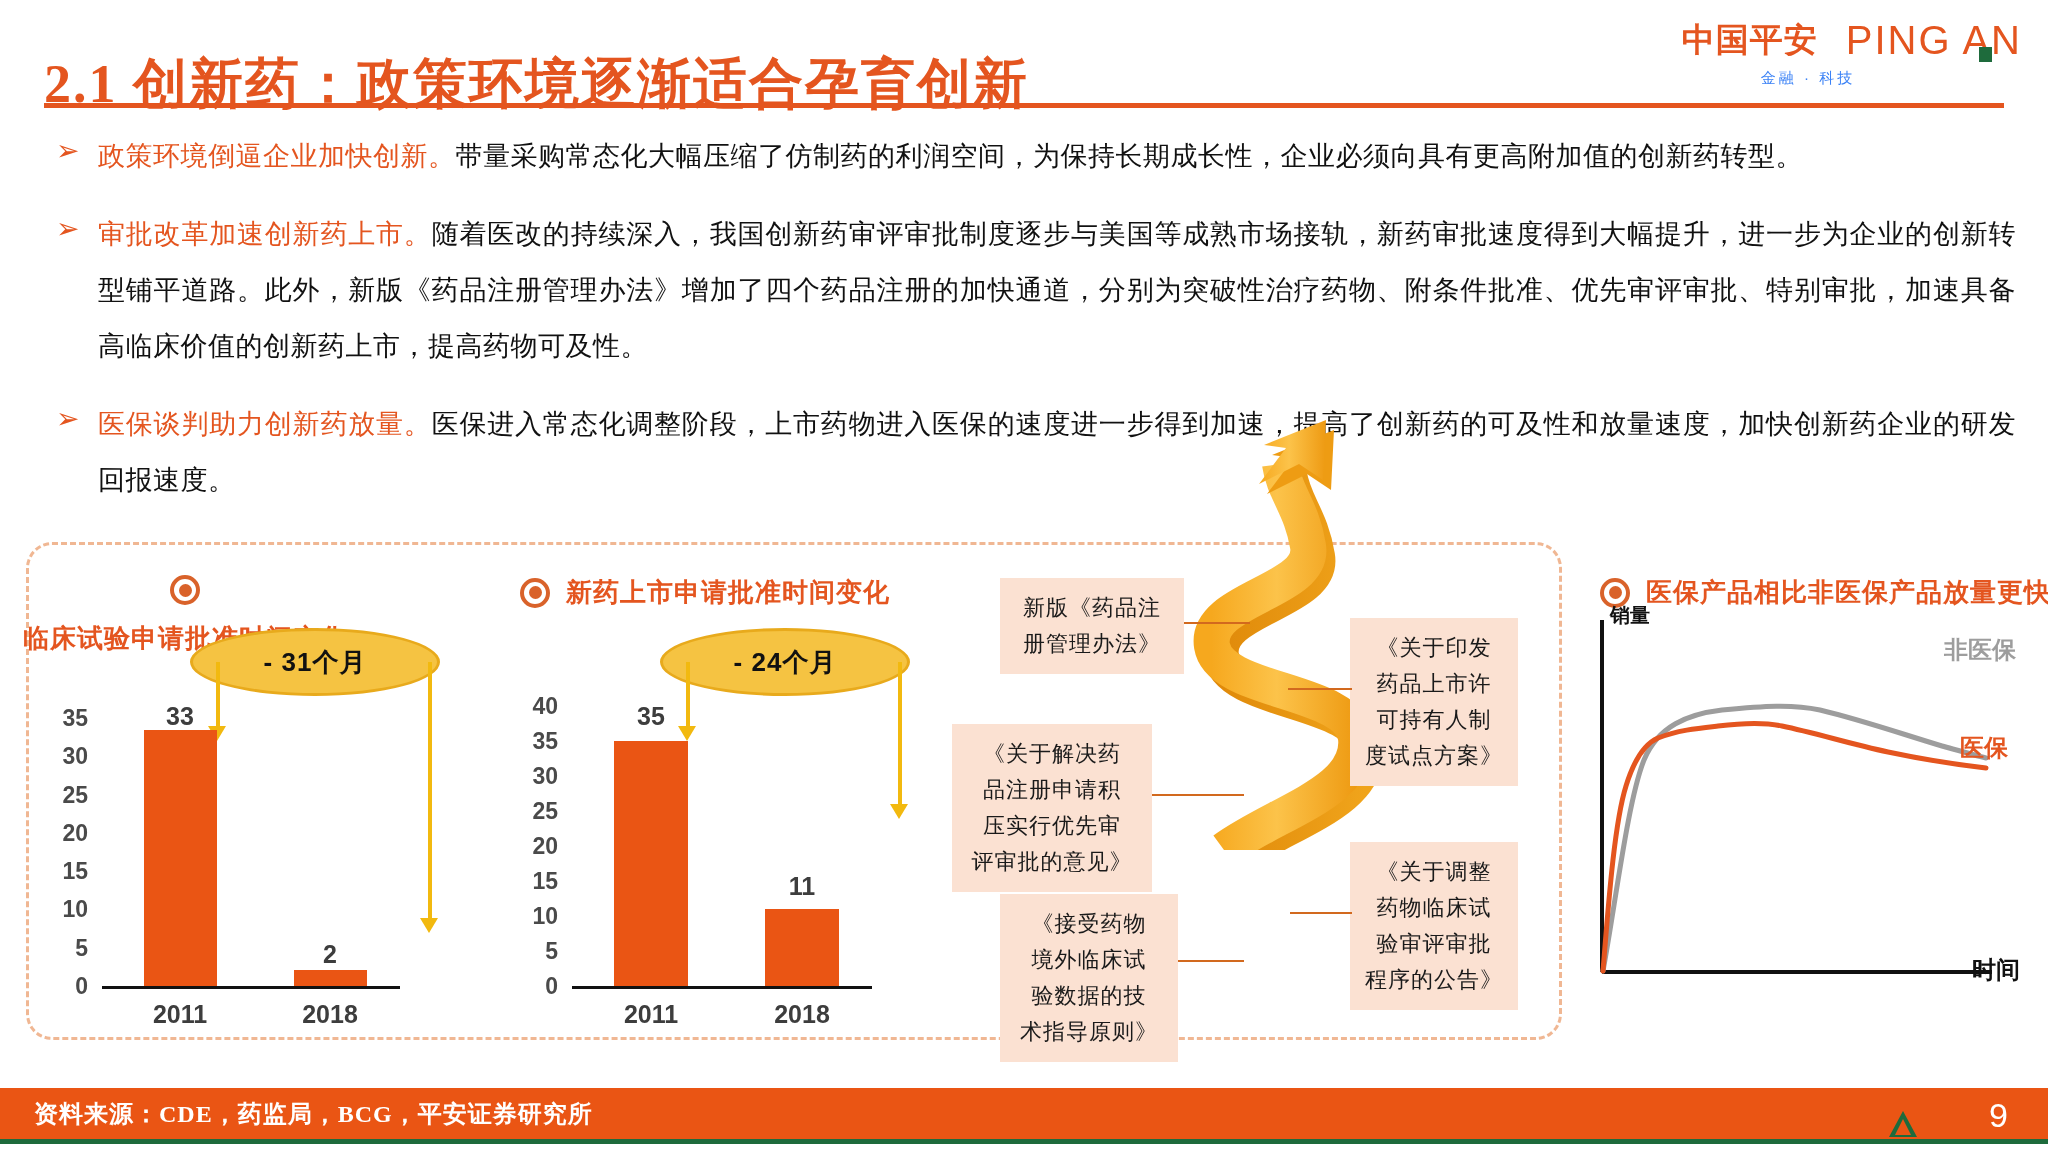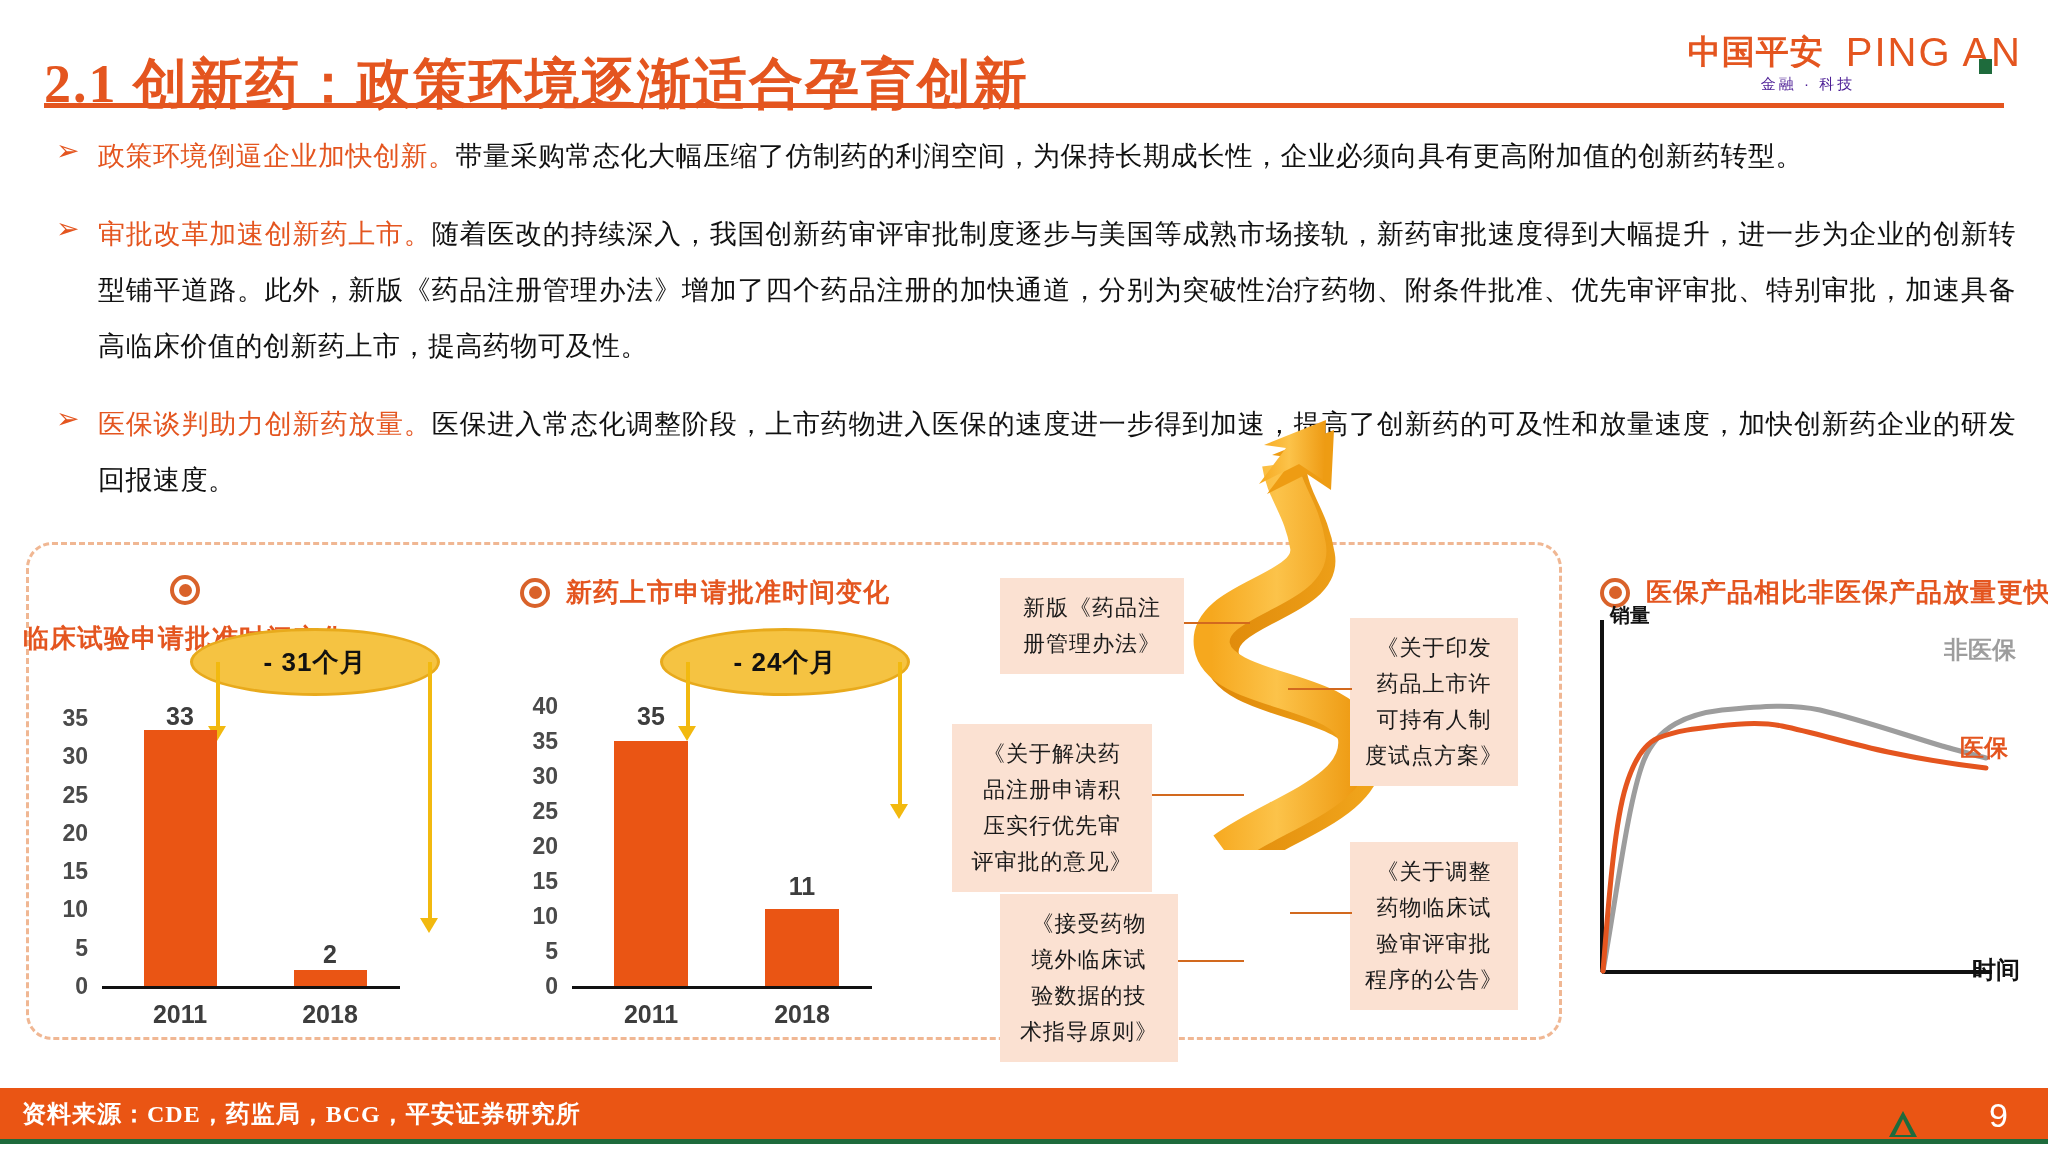--- a/index.html
+++ b/index.html
@@ -6,37 +6,37 @@
   html, body {
     width: 2048px; height: 1152px;
     background: #ffffff;
     font-family: "Liberation Serif", "DejaVu Serif", serif;
     overflow: hidden;
   }
   .slide { position: relative; width: 2048px; height: 1152px; background: #fff; }
 
   
   .logo { position: absolute; right: 26px; top: 18px; text-align: center; width: 400px; }
-  .logo-main { display: flex; align-items: center; justify-content: flex-end; gap: 22px; margin-top: 12px; }
+  .logo-main { display: flex; align-items: center; justify-content: flex-end; gap: 28px; }
   .logo-cn {
     font-family: "Liberation Sans", sans-serif;
     font-size: 33px; font-weight: 700; color: #E4551F; letter-spacing: 1px;
   }
   .logo-en {
     font-family: "Liberation Sans", sans-serif;
     font-size: 40px; font-weight: 400; color: #E4551F; letter-spacing: 2px;
     position: relative;
   }
   .logo-en .greenbox {
     position: absolute; width: 13px; height: 15px; background: #1E6B3C;
     right: 30px; bottom: 1px;
   }
   .logo-sub {
     font-family: "Liberation Sans", sans-serif;
-    font-size: 15px; color: #4c1d95; letter-spacing: 3px; margin-top: 0; padding-right: 28px;
+    font-size: 15px; color: #3b82f6; letter-spacing: 3px; margin-top: 6px; padding-right: 28px;
   }
 
   
   .title {
     position: absolute; left: 44px; top: 36px;
     font-size: 54px; font-weight: 700; color: #E4551F;
     letter-spacing: 2px; white-space: nowrap; margin-top: 12px;
   }
   .title-rule {
     position: absolute; left: 44px; top: 103px; width: 1960px; height: 5px;
@@ -147,21 +147,21 @@
     font-size: 24px; font-weight: 700; color: #E4551F;
   }
 
   
   .footer {
     position: absolute; left: 0; bottom: 8px; width: 2048px; height: 56px;
     background: #EA5514; border-bottom: 5px solid #1E6B3C;
     display: flex; align-items: center;
   }
   .footer-src {
-    font-size: 24px; color: #fff; padding-left: 22px; letter-spacing: 1px; font-weight: 700;
+    font-size: 24px; color: #fff; padding-left: 34px; letter-spacing: 1px; font-weight: 700;
   }
   .pagenum {
     position: absolute; right: 40px; bottom: 4px;
     font-family: "Liberation Sans", sans-serif;
     font-size: 34px; color: #fff; font-weight: 400;
   }
   .footer-badge {
     position: absolute; right: 128px; bottom: 0px; width: 34px; height: 30px;
   }
 </style>

